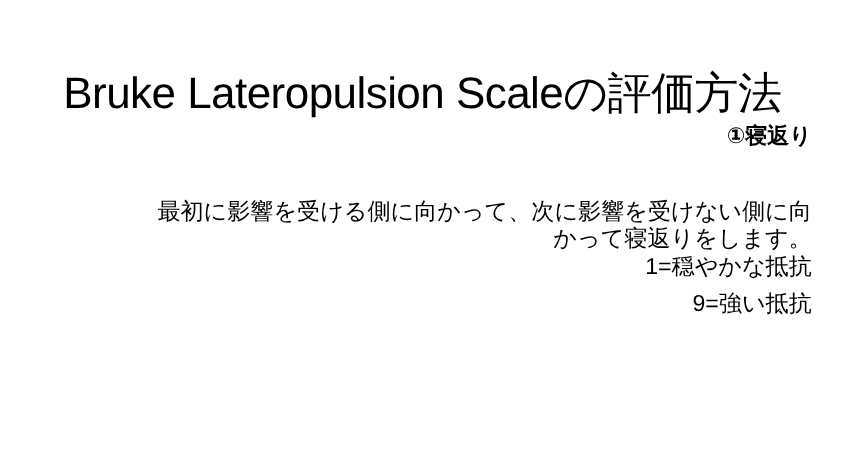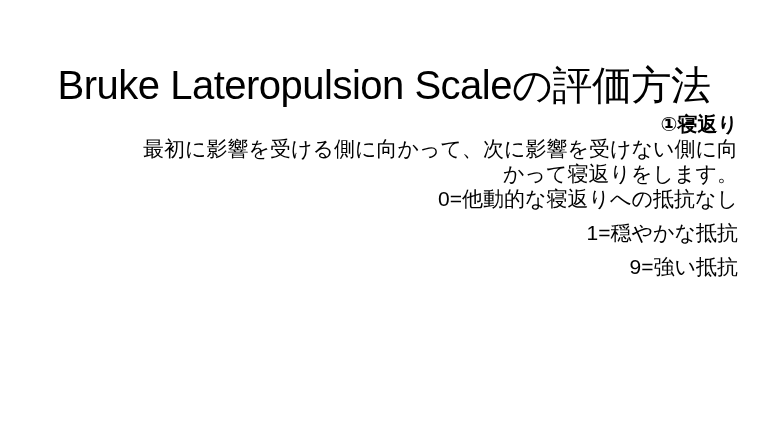--- a/index.html
+++ b/index.html
@@ -37,20 +37,21 @@
     }
     .section-heading {
       font-size: 20px;
       font-weight: 700;
       line-height: 24px;
     }
     .section-body {
       margin-left: 13px;
       font-size: 21px;
       line-height: 25px;
+      margin-top: 44px;
     }
     .description-line {
       white-space: nowrap;
     }
     .score-lines {
       margin: 0;
       padding: 0;
       list-style: none;
     }
     .score-line {
@@ -72,21 +73,20 @@
     <div class="section-heading">①寝返り</div>
 
     <div class="section-body">
 
       <div class="description">
         <div class="description-line">最初に影響を受ける側に向かって、次に影響を受けない側に向</div>
         <div class="description-line">かって寝返りをします。</div>
       </div>
 
       <ul class="score-lines">
-        <li class="score-line">0=他動的な寝返りへの抵抗なし</li>
         <li class="score-line">1=穏やかな抵抗</li>
         <li class="score-line">9=強い抵抗</li>
       </ul>
 
     </div>
 
   </div>
 
 </div>
 

